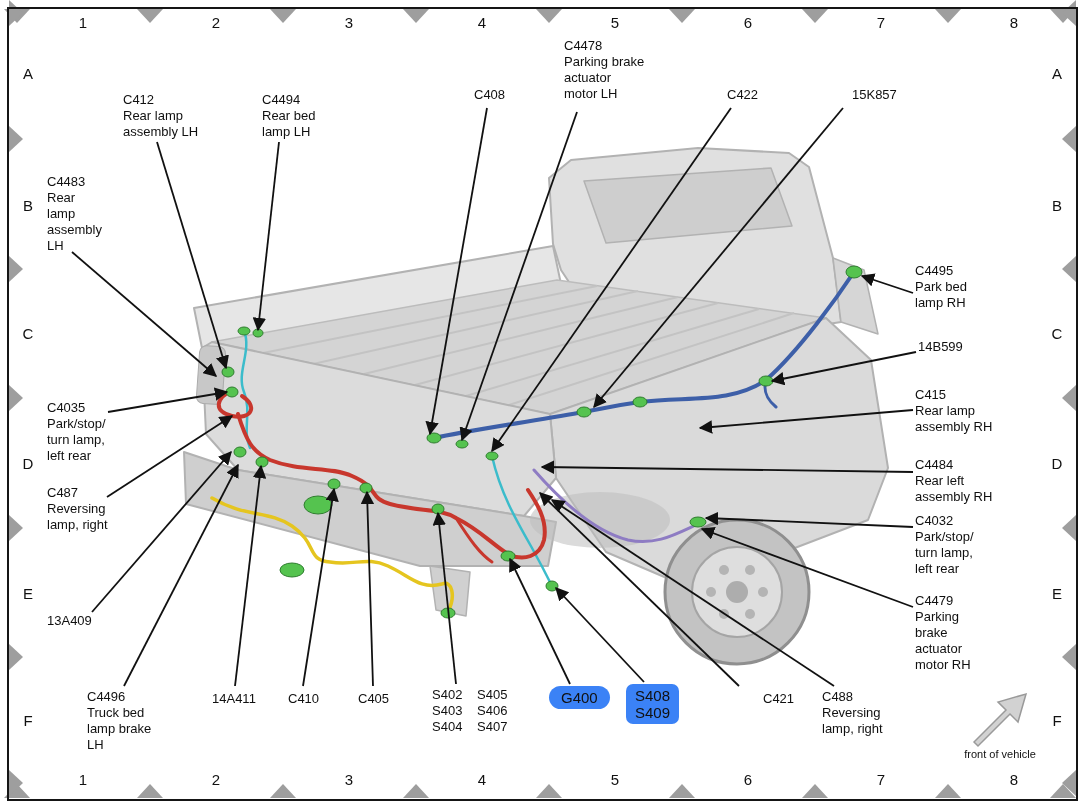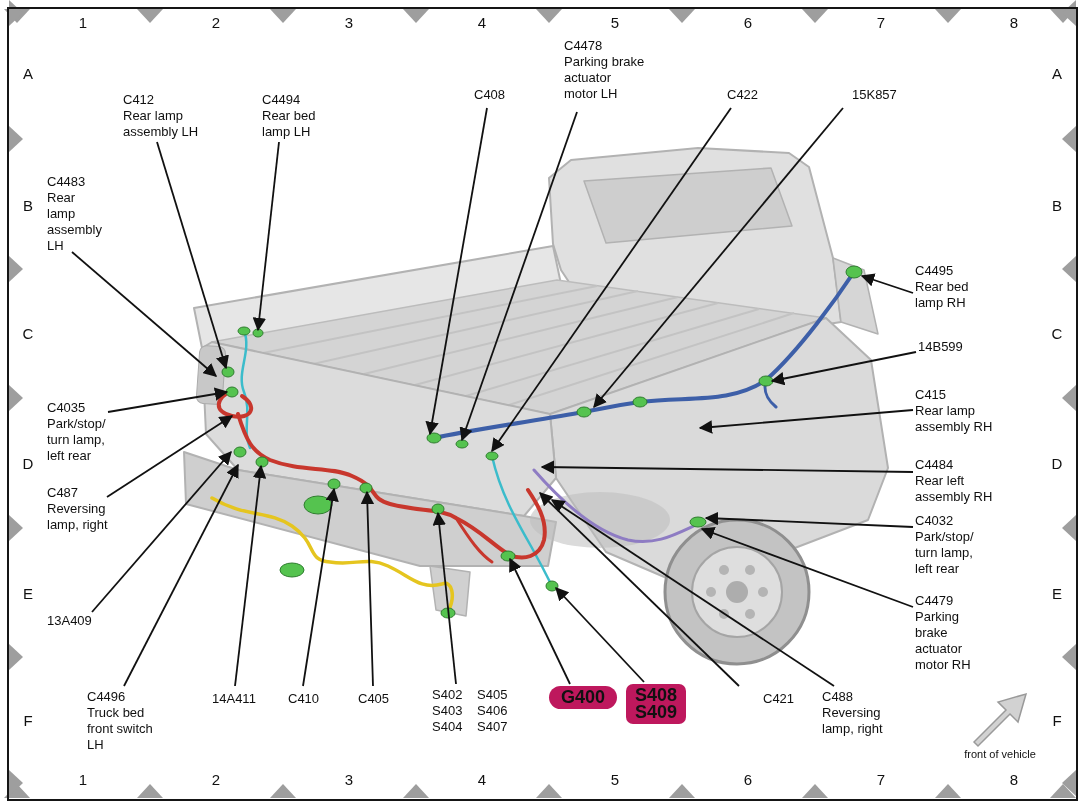--- a/index.html
+++ b/index.html
@@ -20,22 +20,22 @@
   .tri { position:absolute; width:0; height:0; z-index:5; }
   .tri.down  { border-left:13px solid transparent; border-right:13px solid transparent; border-top:14px solid #9e9e9e; }
   .tri.up    { border-left:13px solid transparent; border-right:13px solid transparent; border-bottom:14px solid #9e9e9e; }
   .tri.right { border-top:13px solid transparent; border-bottom:13px solid transparent; border-left:14px solid #9e9e9e; }
   .tri.left  { border-top:13px solid transparent; border-bottom:13px solid transparent; border-right:14px solid #9e9e9e; }
   .callout {
     position:absolute; font-size:13px; line-height:16px;
     white-space:pre-line; color:#101010; z-index:4;
   }
   .hl {
-    position:absolute; z-index:4; background:#be185d; color:#111;
-    font-size:18px; line-height:17px; white-space:pre-line; font-weight:bold;
+    position:absolute; z-index:4; background:#3b82f6; color:#111;
+    font-size:15px; line-height:17px; white-space:pre-line; font-weight:normal;
   }
   .hl.pill { border-radius:12px; padding:3px 12px; }
   .hl.box  { border-radius:7px;  padding:3px 9px; }
   .fov {
     position:absolute; transform:translateX(-50%);
     font-size:11px; color:#111; z-index:4; white-space:nowrap;
   }
 </style>
 </head>
 <body>
@@ -230,21 +230,21 @@
 actuator
 motor LH</div>
 <div class="callout" style="left:727px;top:87px">C422</div>
 <div class="callout" style="left:852px;top:87px">15K857</div>
 <div class="callout" style="left:47px;top:174px">C4483
 Rear
 lamp
 assembly
 LH</div>
 <div class="callout" style="left:915px;top:263px">C4495
-Rear bed
+Park bed
 lamp RH</div>
 <div class="callout" style="left:918px;top:339px">14B599</div>
 <div class="callout" style="left:915px;top:387px">C415
 Rear lamp
 assembly RH</div>
 <div class="callout" style="left:915px;top:457px">C4484
 Rear left
 assembly RH</div>
 <div class="callout" style="left:915px;top:513px">C4032
 Park/stop/
@@ -258,21 +258,21 @@
 <div class="callout" style="left:47px;top:400px">C4035
 Park/stop/
 turn lamp,
 left rear</div>
 <div class="callout" style="left:47px;top:485px">C487
 Reversing
 lamp, right</div>
 <div class="callout" style="left:47px;top:613px">13A409</div>
 <div class="callout" style="left:87px;top:689px">C4496
 Truck bed
-front switch
+lamp brake
 LH</div>
 <div class="callout" style="left:212px;top:691px">14A411</div>
 <div class="callout" style="left:288px;top:691px">C410</div>
 <div class="callout" style="left:358px;top:691px">C405</div>
 <div class="callout" style="left:432px;top:687px">S402
 S403
 S404</div>
 <div class="callout" style="left:477px;top:687px">S405
 S406
 S407</div>

